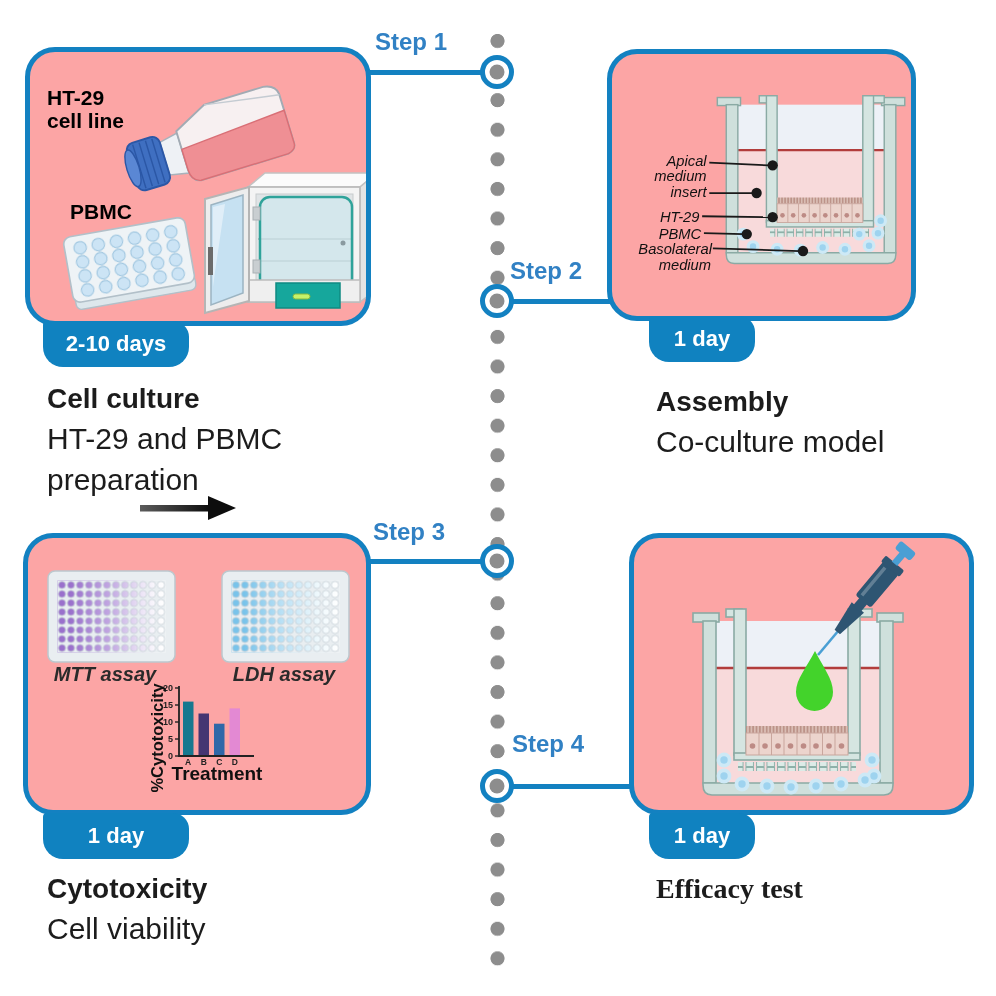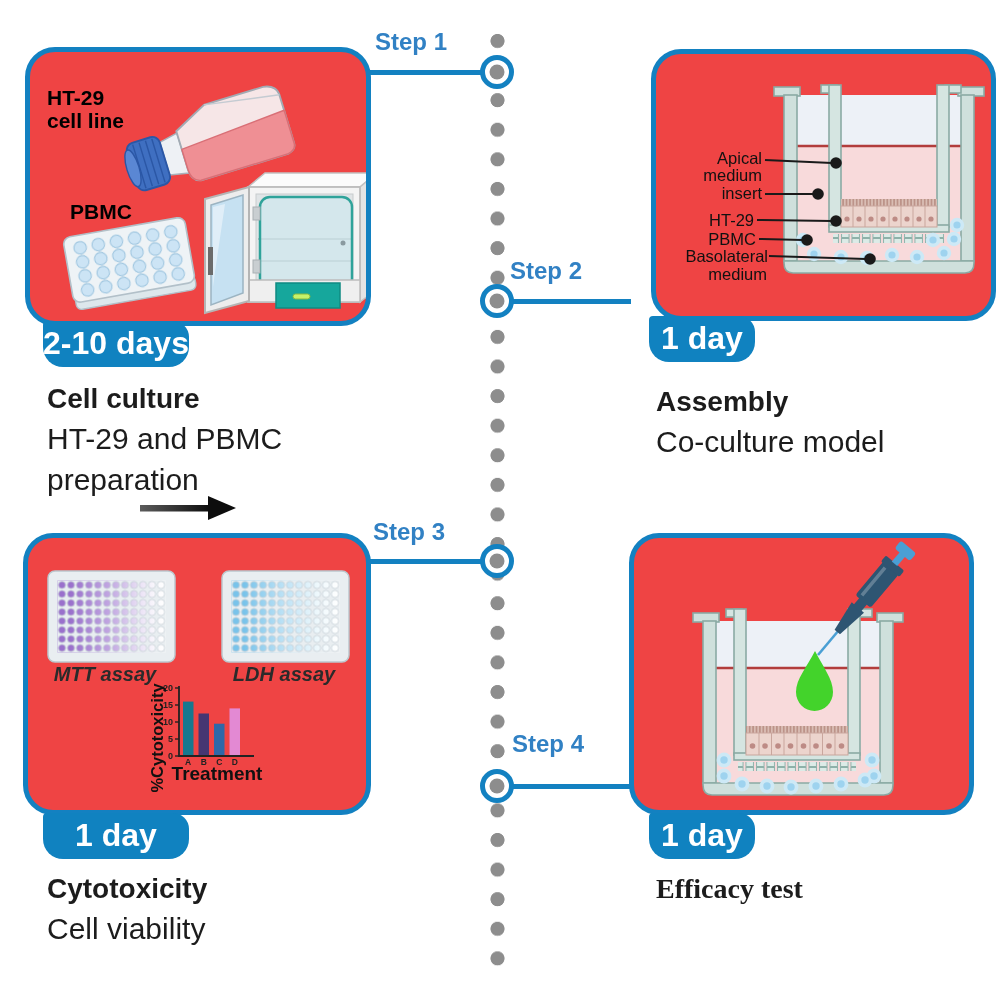--- a/index.html
+++ b/index.html
@@ -20,27 +20,27 @@
   }
   .node::after{
     content:"";position:absolute;left:50%;top:50%;transform:translate(-50%,-50%);
     width:15px;height:15px;border-radius:50%;background:#8d8d8d;
   }
   .step-label{
     position:absolute;font-size:24px;font-weight:bold;color:#3181c4;
     letter-spacing:0px;z-index:2;white-space:nowrap;
   }
   .panel{
-    position:absolute;box-sizing:border-box;background:#ef4444;
+    position:absolute;box-sizing:border-box;background:#fca5a5;
     border:5px solid #1381c1;border-radius:30px;z-index:2;
   }
   .panel svg{position:absolute;left:0;top:0;width:100%;height:100%;}
   .badge{
     position:absolute;box-sizing:border-box;height:46px;background:#1082c0;
-    color:#ffffff;font-size:32px;font-weight:bold;text-align:center;line-height:45px;
+    color:#ffffff;font-size:22px;font-weight:bold;text-align:center;line-height:45px;
     border-radius:4px 16px 20px 20px;z-index:4;white-space:nowrap;
   }
   .caption{position:absolute;z-index:2;}
   .cap-title{font-size:28px;font-weight:bold;line-height:34px;}
   .cap-sub{font-size:30px;line-height:41px;margin-top:2px;}
   .arrow{position:absolute;z-index:2;}
   svg text{font-family:"Liberation Sans","DejaVu Sans",sans-serif;}
 </style>
 </head>
 <body>
@@ -148,21 +148,21 @@
 <div class="caption" style="left:47px;top:382px;width:290px;">
   <div class="cap-title">Cell culture</div>
   <div class="cap-sub">HT-29 and PBMC preparation</div>
 </div>
 
 <svg class="arrow" style="left:140px;top:496px;" width="97" height="24" viewBox="0 0 97 24">
   <rect x="0" y="9" width="72" height="6.5" fill="url(#grad-arrow)"></rect>
   <polygon points="68,0 96,12 68,24" fill="#0d0d0d"></polygon>
 </svg>
 
-<div class="panel" style="left:651px;top:49px;width:345px;height:272px;">
+<div class="panel" style="left:607px;top:49px;width:309px;height:272px;font-style:italic;">
   <svg viewBox="5 5 335 262">
 
     <rect x="146" y="46" width="164" height="51" fill="#edf1f7"></rect>
     <rect x="146" y="97" width="164" height="115" fill="#f8dadb"></rect>
     <path d="M146,97 H310" stroke="#b23d3c" stroke-width="2.5"></path>
 
     <g fill="#cfe0dc" stroke="#8aaaa4" stroke-width="1.6">
       <rect x="123" y="38" width="26" height="9"></rect>
       <rect x="307" y="38" width="26" height="9"></rect>
       <rect x="133" y="46" width="13" height="166"></rect>

